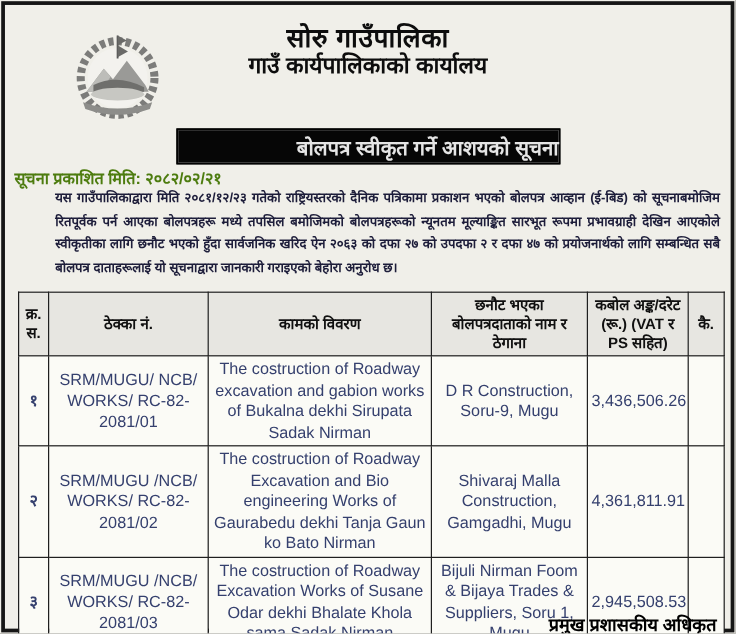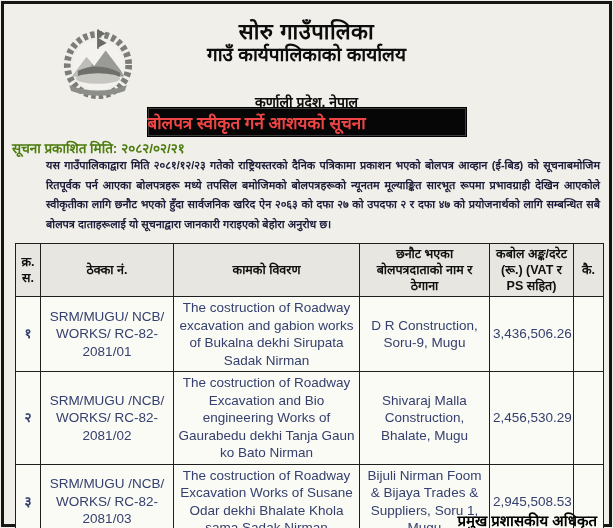--- a/index.html
+++ b/index.html
@@ -14,22 +14,22 @@
   .frame-outer{position:absolute;inset:1px;border:3px solid #161616;}
   .frame-inner{position:absolute;inset:3px;border:1.5px solid #161616;}
   .emblem{position:absolute;left:50px;top:20px;width:96px;height:90px;}
   .hdr{position:absolute;left:0;width:100%;text-align:center;color:#0d0d0d;font-weight:bold;}
   .hdr-muni{top:15px;font-size:22px;letter-spacing:.5px;}
   .hdr-office{top:41px;font-size:19px;}
   .hdr-loc{top:76px;font-size:14px;}
   .hdr-prov{top:92px;font-size:14px;}
   .banner{
     position:absolute;top:107px;left:50%;transform:translateX(-50%);
-    width:318px;height:28px;background:#060606;color:#ef4444;
-    display:flex;align-items:center;justify-content:flex-start;
+    width:318px;height:28px;background:#060606;color:#e5e5e5;
+    display:flex;align-items:center;justify-content:flex-end;
     font-size:17px;font-weight:bold;
     border:1px solid #000;box-shadow:0 0 0 1px #3c3c3c inset;
   }
   .pub-date{position:absolute;top:139px;left:12px;width:100%;
     font-size:13.5px;font-weight:bold;color:#4d7c0f;}
   .para{
     position:absolute;top:156px;left:13px;right:13px;
     text-align:justify;font-size:11px;font-weight:bold;
     line-height:19.5px;color:#1d1d3a;margin-left:33px;
   }
@@ -71,21 +71,20 @@
       <path d="M29,52 Q50,42 73,54 L73,58 L29,58 Z" fill="#6f6f6c"></path>
       <ellipse cx="50" cy="60" rx="23" ry="5.5" fill="#c7c7c2"></ellipse>
       <line x1="50" y1="9" x2="50" y2="29" stroke="#565656" stroke-width="1.6"></line>
       <path d="M50,9 L58,13.5 L50,17.5 L59,23 L50,28 Z" fill="#6a6a68"></path>
       <path d="M20,67 Q50,78 80,67 L78,73 Q50,83 22,73 Z" fill="#8d8d8a"></path>
     </svg>
   </div>
 
   <div class="hdr hdr-muni">सोरु गाउँपालिका</div>
   <div class="hdr hdr-office">गाउँ कार्यपालिकाको कार्यालय</div>
-  <div class="hdr hdr-prov">कर्णाली प्रदेश, नेपाल</div>
 
   <div class="banner">
     <span>बोलपत्र स्वीकृत गर्ने आशयको सूचना</span>
   </div>
 
   <div class="pub-date">
     <span>सूचना प्रकाशित मिति:</span>
     <span>२०८२/०२/२१</span>
   </div>
 
@@ -116,22 +115,22 @@
         <td>SRM/MUGU/ NCB/ WORKS/ RC-82-2081/01</td>
         <td>The costruction of Roadway excavation and gabion works of Bukalna dekhi Sirupata Sadak Nirman</td>
         <td>D R Construction, Soru-9, Mugu</td>
         <td>3,436,506.26</td>
         <td></td>
       </tr>
       <tr style="height:70px;">
         <td class="c-sn">२</td>
         <td>SRM/MUGU /NCB/ WORKS/ RC-82-2081/02</td>
         <td>The costruction of Roadway Excavation and Bio engineering Works of Gaurabedu dekhi Tanja Gaun ko Bato Nirman</td>
-        <td>Shivaraj Malla Construction, Bhalate, Mugu</td>
-        <td>2,456,530.29</td>
+        <td>Shivaraj Malla Construction, Gamgadhi, Mugu</td>
+        <td>4,361,811.91</td>
         <td></td>
       </tr>
       <tr style="height:72px;">
         <td class="c-sn">३</td>
         <td>SRM/MUGU /NCB/ WORKS/ RC-82-2081/03</td>
         <td>The costruction of Roadway Excavation Works of Susane Odar dekhi Bhalate Khola sama Sadak Nirman</td>
         <td>Bijuli Nirman Foom &amp; Bijaya Trades &amp; Suppliers, Soru 1, Mugu</td>
         <td>2,945,508.53</td>
         <td></td>
       </tr>

